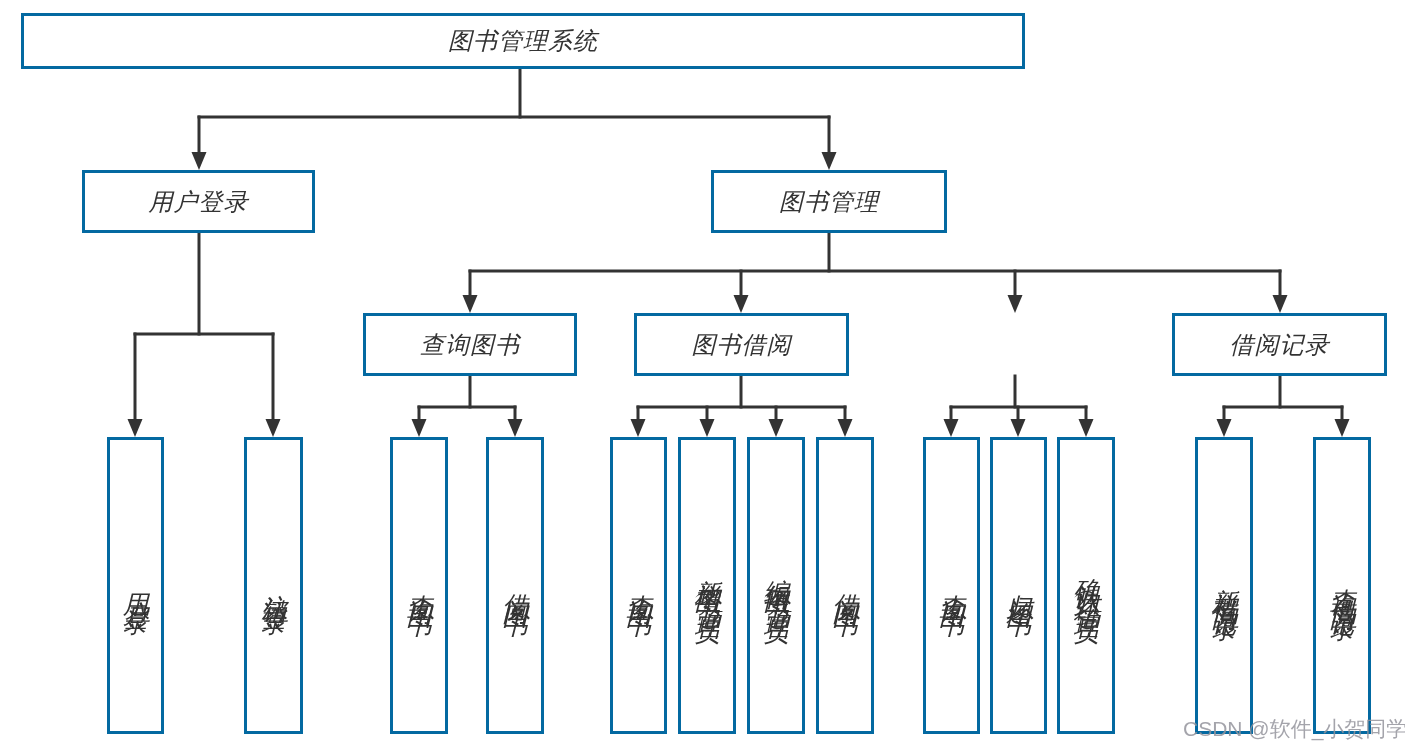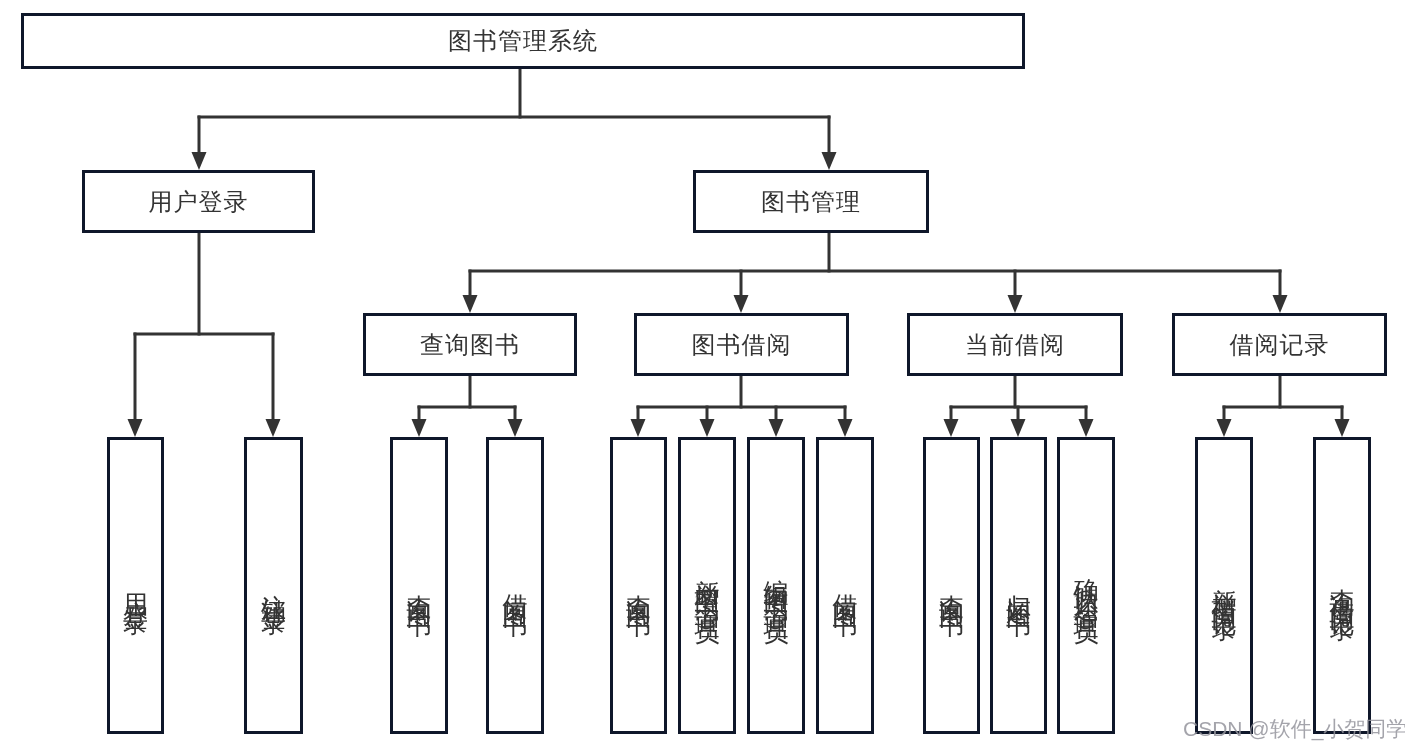--- a/index.html
+++ b/index.html
@@ -14,27 +14,28 @@
   }
   #connectors {
     position: absolute;
     left: 0; top: 0;
     width: 1405px; height: 747px;
     z-index: 1;
   }
   .box {
     position: absolute;
     box-sizing: border-box;
-    border: 3px solid #0f172a;
+    border: 3px solid #0369a1;
     background: #ffffff;
     display: flex;
     align-items: center;
     justify-content: center;
     z-index: 2;
     color: #333333;
+    font-style: italic;
   }
   .box.h { font-size: 24px; letter-spacing: 1px; }
   .box.v { font-size: 25px; }
   .box.v .vtext {
     writing-mode: vertical-rl;
     text-orientation: mixed;
     line-height: 1;
     letter-spacing: 6px;
     white-space: nowrap;
   }
@@ -132,33 +133,30 @@
     </g>
   </svg>
 
   <div class="box h" style="left:21px; top:13px; width:1004px; height:56px;">
     <span>图书管理系统</span>
   </div>
 
   <div class="box h" style="left:82px; top:170px; width:233px; height:63px;">
     <span>用户登录</span>
   </div>
-  <div class="box h" style="left:693px; top:170px; width:236px; height:63px;">
+  <div class="box h" style="left:711px; top:170px; width:236px; height:63px;">
     <span>图书管理</span>
   </div>
 
   <div class="box h" style="left:363px; top:313px; width:214px; height:63px;">
     <span>查询图书</span>
   </div>
   <div class="box h" style="left:634px; top:313px; width:215px; height:63px;justify-content:center;">
     <span>图书借阅</span>
   </div>
-  <div class="box h" style="left:907px; top:313px; width:216px; height:63px;">
-    <span>当前借阅</span>
-  </div>
   <div class="box h" style="left:1172px; top:313px; width:215px; height:63px;text-align:center;">
     <span>借阅记录</span>
   </div>
 
   <div class="box v" style="left:107px; top:437px; width:57px; height:297px;">
     <span class="vtext">用户登录</span>
   </div>
   <div class="box v" style="left:244px; top:437px; width:59px; height:297px;">
     <span class="vtext">注销登录</span>
   </div>

